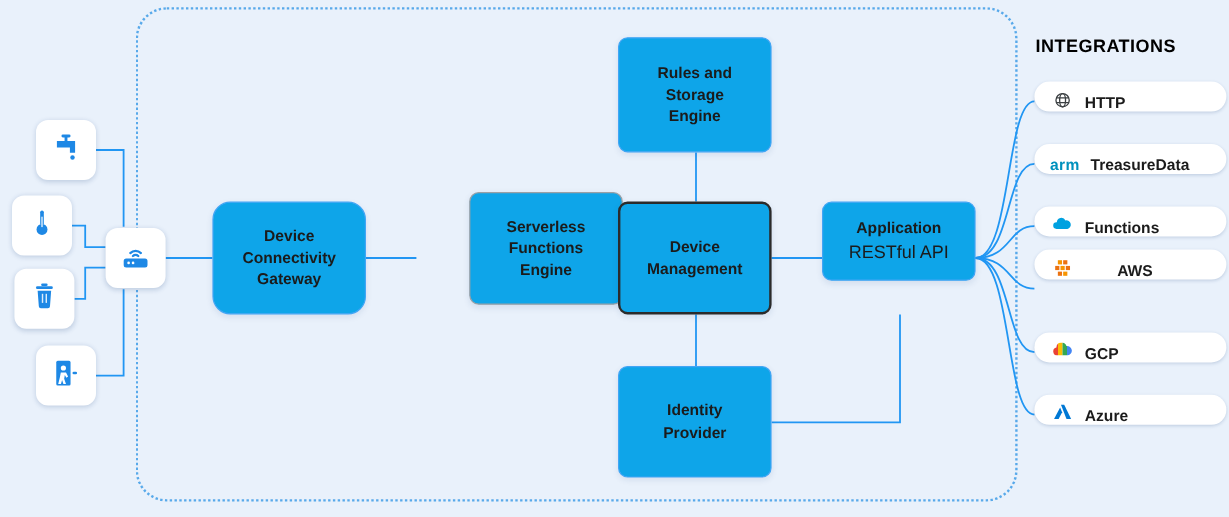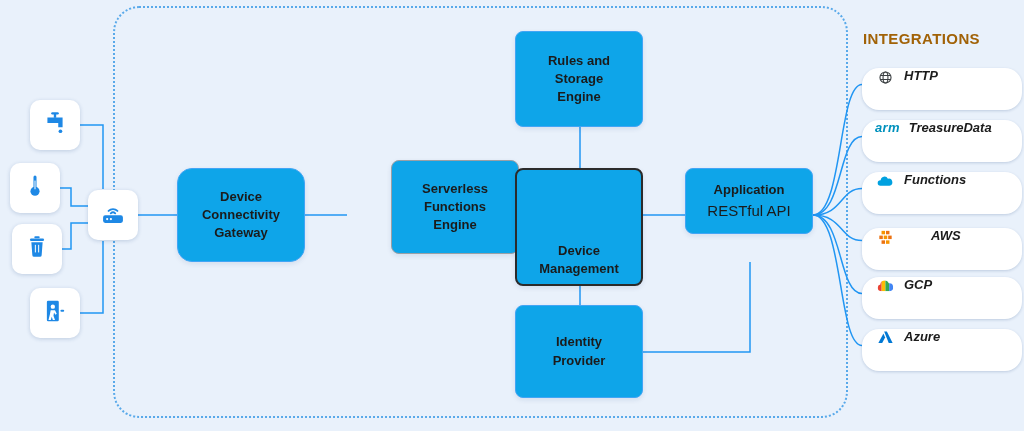--- a/index.html
+++ b/index.html
@@ -18,25 +18,25 @@
 
   .node { position:absolute; width:128px; background:#0ea5e9; border:1.5px solid #42a5f5; border-radius:8px;
           box-shadow:0 2px 5px rgba(20,60,120,.10); display:flex; flex-direction:column; align-items:center;
           justify-content:center; text-align:center; font-weight:bold; font-size:13px; color:#1b1b1b;
           line-height:1.4; padding:6px 16px; }
   .node.gray { border-color:#9aa0a6; }
   .node.dark { border-color:#2b2b2b; border-width:2px; }
   .node .subtitle { font-weight:normal; font-size:15px; color:#1b1b1b; }
 
   .integrations-title { position:absolute; left:863px; top:30px; font-size:15px; font-weight:bold;
-                        color:#a16207; letter-spacing:.4px; }
-
-  .pill { position:absolute; left:862px; width:160px; height:42px; background:#fff; border-radius:17px;
-          box-shadow:0 1px 3px rgba(20,60,120,.20); display:flex; align-items:flex-start; gap:9px;
-          padding:0 13px; font-size:13px; font-weight:bold; color:#1b1b1b;font-style:italic; }
+                        color:#000000; letter-spacing:.4px; }
+
+  .pill { position:absolute; left:862px; width:160px; height:25px; background:#fff; border-radius:17px;
+          box-shadow:0 1px 3px rgba(20,60,120,.20); display:flex; align-items:flex-end; gap:9px;
+          padding:0 13px; font-size:13px; font-weight:bold; color:#1b1b1b; }
   .pill .icon { display:flex; align-items:center; justify-content:center; width:20px; flex:0 0 auto; }
   .arm-logo { color:#0091bd; font-weight:bold; font-size:13px; letter-spacing:.3px; }
 </style>
 </head>
 <body>
 
 <div class="stage">
 
   <div class="dotted-frame"></div>
 
@@ -117,21 +117,21 @@
   </div>
 
   <div class="node" style="left:177px; top:168px; height:94px;border-radius:15px;">
     <span>Device Connectivity Gateway</span>
   </div>
 
   <div class="node gray" style="left:347px; top:160px; height:94px;margin-left:44px;">
     <span>Serverless Functions Engine</span>
   </div>
 
-  <div class="node dark" style="left:515px; top:168px; height:118px;justify-content:flex-end;">
+  <div class="node dark" style="left:515px; top:168px; height:94px;">
     <span>Device Management</span>
   </div>
 
   <div class="node" style="left:515px; top:31px; height:96px;">
     <span>Rules and Storage Engine</span>
   </div>
 
   <div class="node" style="left:515px; top:305px; height:93px;">
     <span>Identity Provider</span>
   </div>
@@ -161,21 +161,21 @@
 
   <div class="pill" style="top:172px;">
     <span class="icon">
       <svg width="20" height="20" viewBox="0 0 24 24" fill="#00a1e0">
         <path d="M6.5 16.5a3.3 3.3 0 0 1 0-6.6h.3A4.6 4.6 0 0 1 15.5 8a3.8 3.8 0 1 1 1.9 8.5z"></path>
       </svg>
     </span>
     <span>Functions</span>
   </div>
 
-  <div class="pill" style="top:228px;gap:36px;">
+  <div class="pill" style="top:208px;gap:36px;">
     <span class="icon">
       <svg width="19" height="19" viewBox="0 0 24 24">
         <rect x="7" y="3.6" width="4.4" height="4.4" fill="#f79400"></rect>
         <rect x="12.6" y="3.6" width="4.4" height="4.4" fill="#ec7211"></rect>
         <rect x="4.2" y="9.6" width="4.4" height="4.4" fill="#ec7211"></rect>
         <rect x="9.8" y="9.6" width="4.4" height="4.4" fill="#f79400"></rect>
         <rect x="15.4" y="9.6" width="4.4" height="4.4" fill="#ec7211"></rect>
         <rect x="7" y="15.6" width="4.4" height="4.4" fill="#ec7211"></rect>
         <rect x="12.6" y="15.6" width="4.4" height="4.4" fill="#f79400"></rect>
       </svg>

